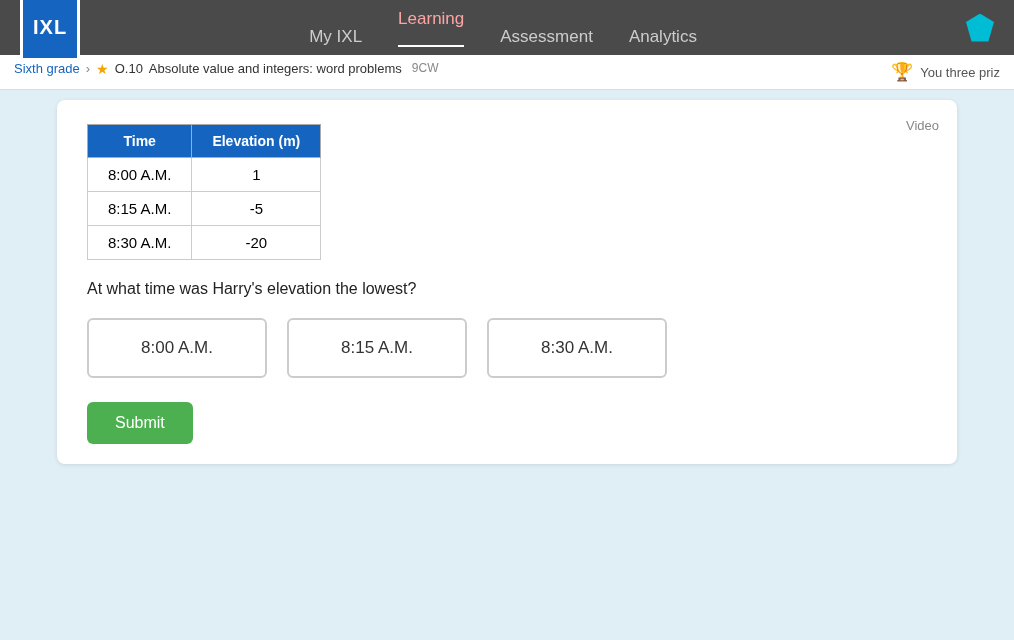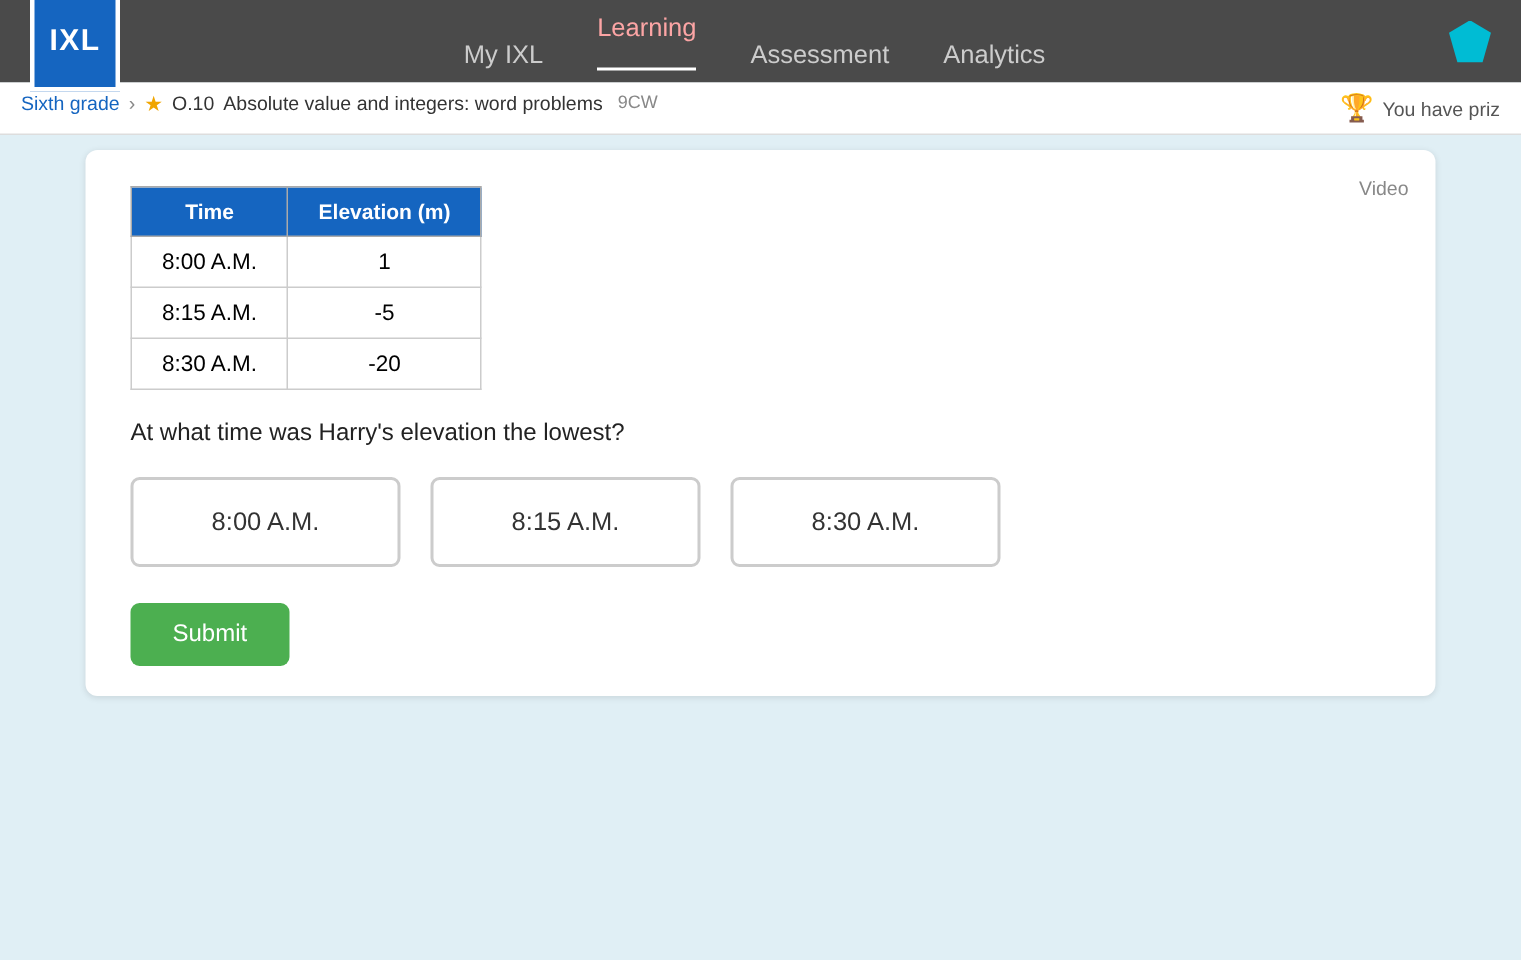--- a/index.html
+++ b/index.html
@@ -198,21 +198,21 @@
 
 <div id="breadcrumb-bar">
   <span class="breadcrumb-link">Sixth grade</span>
   <span class="breadcrumb-sep">›</span>
   <span class="breadcrumb-star">★</span>
   <span class="breadcrumb-current">O.10</span>
   <span class="breadcrumb-current">Absolute value and integers: word problems</span>
   <span class="breadcrumb-code">9CW</span>
   <div class="prize-notice">
     <span class="trophy-icon">🏆</span>
-    <span>You have priz</span>
+    <span>You three priz</span>
   </div>
 </div>
 
 <div id="main-area">
   <div id="question-card">
 
     <span class="video-link">Video</span>
 
 
     

